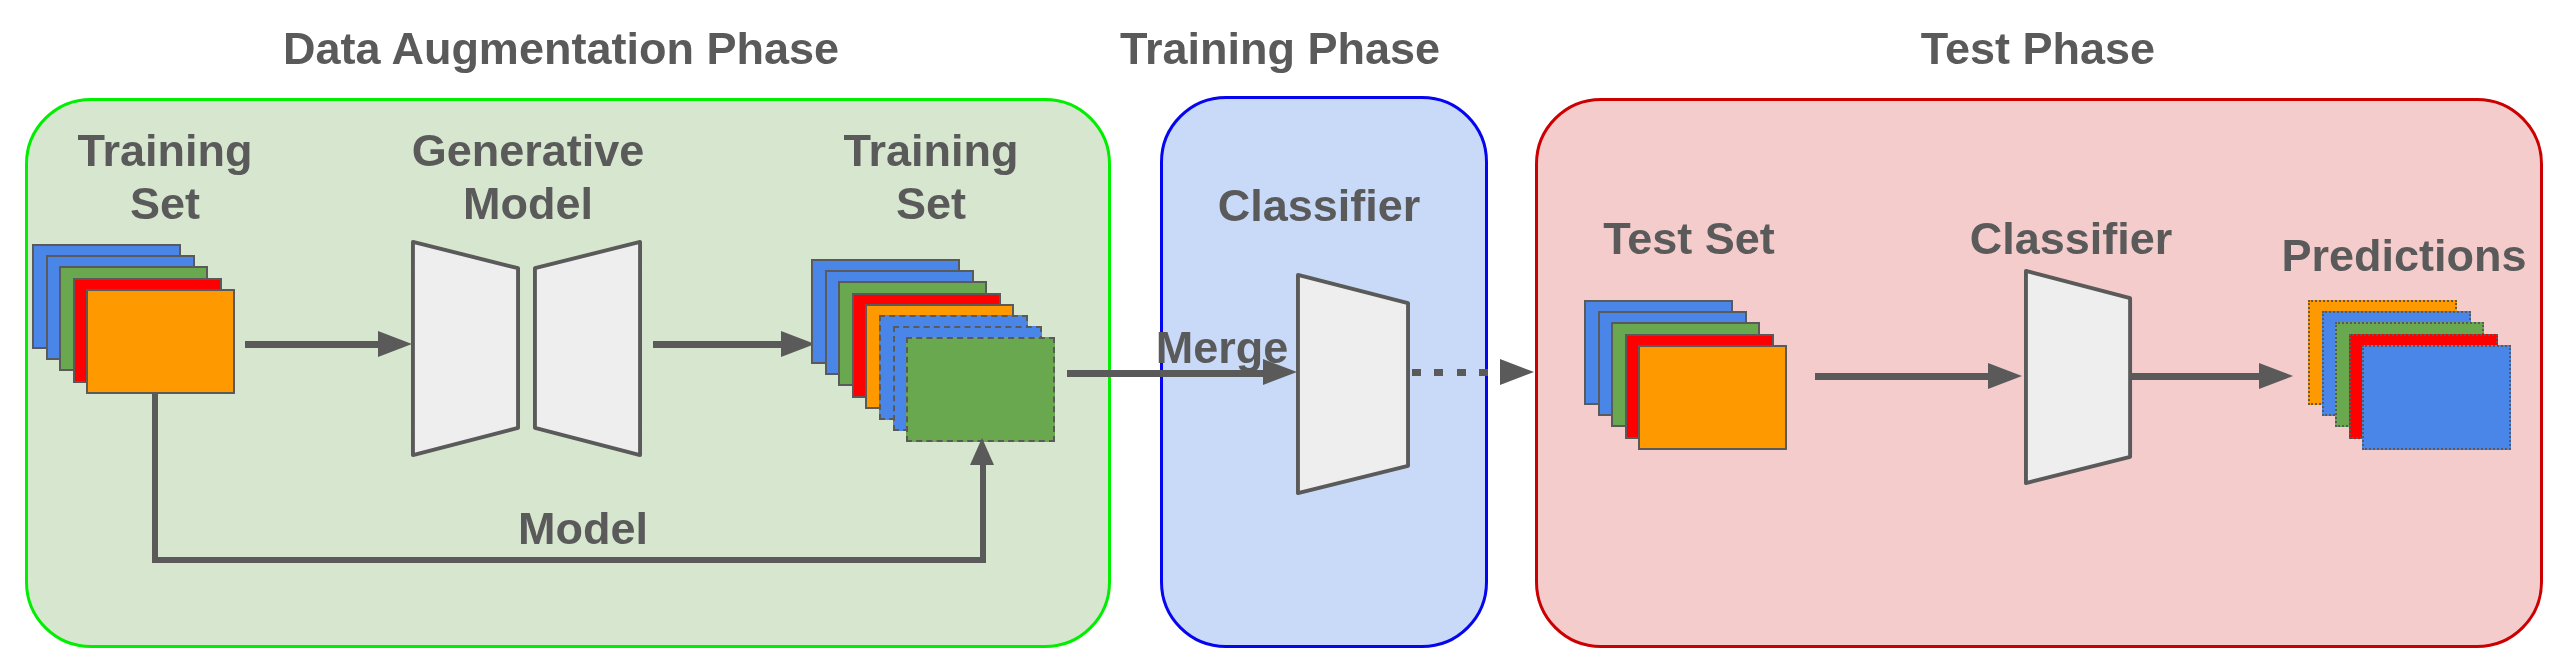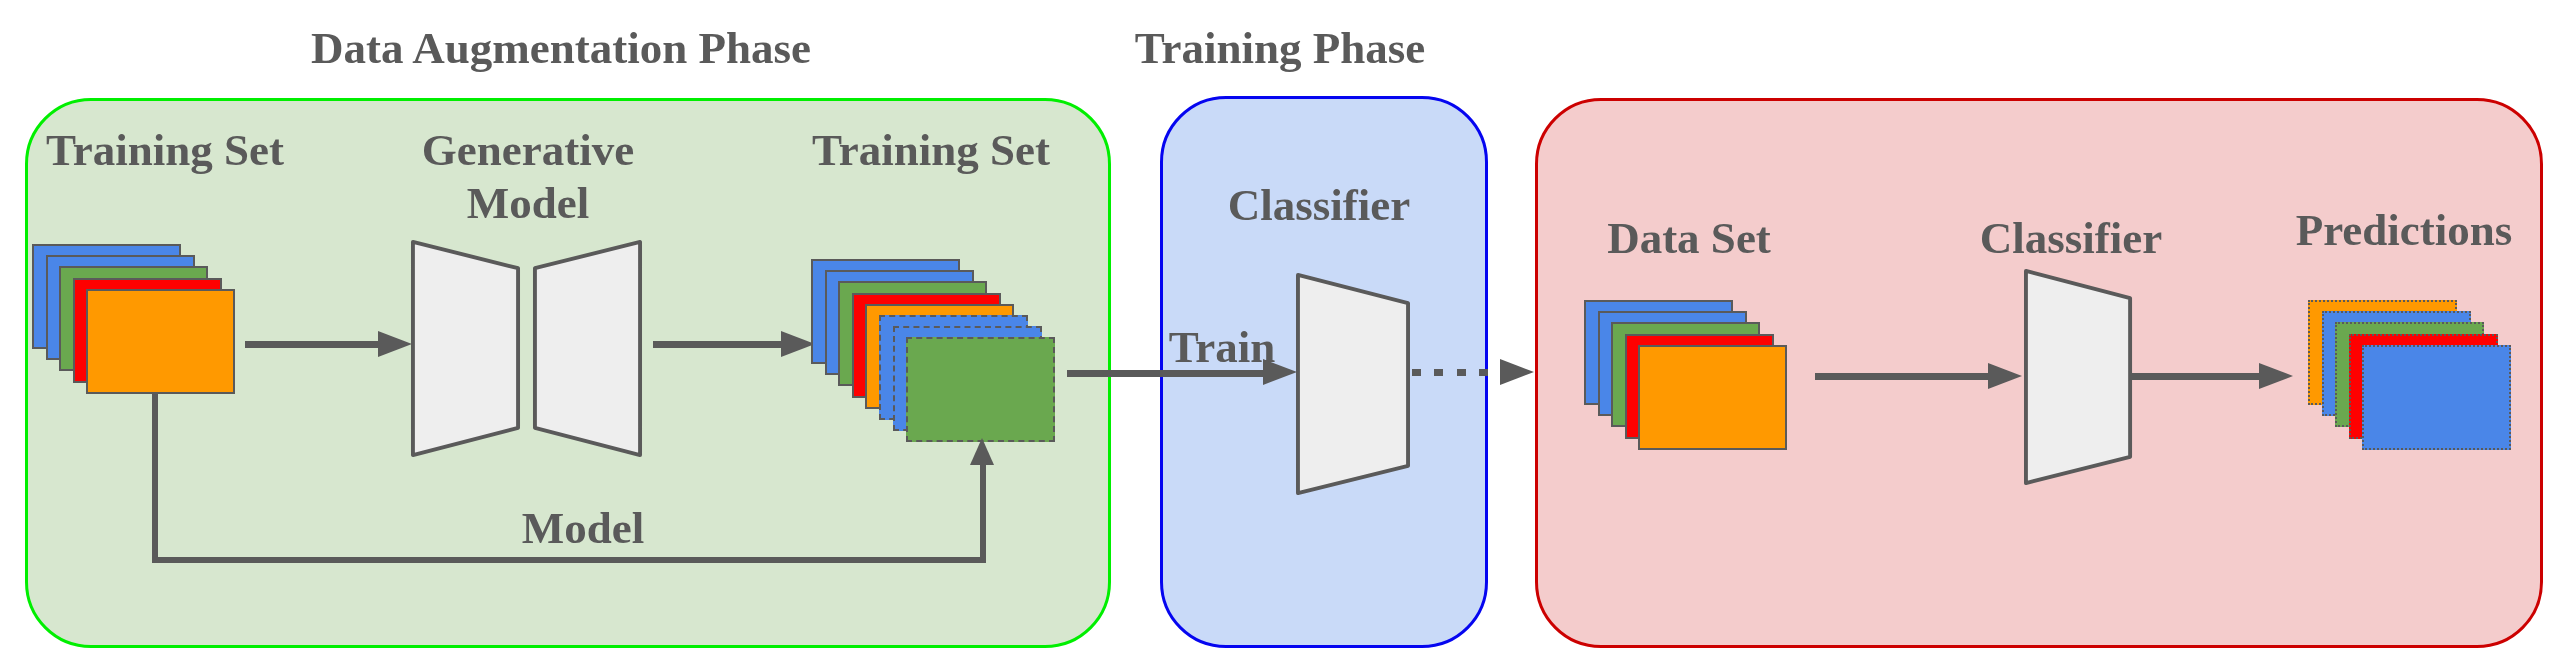--- a/index.html
+++ b/index.html
@@ -8,21 +8,21 @@
     --line:#5a5a5a;
     --phase-green-fill:#d7e7cf; --phase-green-border:#00ef00;
     --phase-blue-fill:#c9daf8;  --phase-blue-border:#0505f0;
     --phase-red-fill:#f4cccc;   --phase-red-border:#cc0000;
     --shape-fill:#eeeeee;
   }
   html,body{margin:0;padding:0;background:var(--bg);}
   .canvas{
     position:relative;width:2576px;height:672px;overflow:hidden;
     background:var(--bg);
-    font-family:Liberation Serif, serif;
+    font-family:Liberation Sans, sans-serif;
     font-weight:bold;color:var(--text);
   }
   .label{position:absolute;text-align:center;font-size:45px;line-height:53px;transform:translateX(-50%);white-space:pre-line;}
   .title{position:absolute;text-align:center;font-size:45px;line-height:51px;transform:translateX(-50%);white-space:nowrap;}
   .phase-box{position:absolute;border-radius:66px;box-sizing:border-box;}
   .box-green{left:25px;top:98px;width:1086px;height:550px;background:var(--phase-green-fill);border:3.9px solid var(--phase-green-border);}
   .box-blue{left:1160px;top:96px;width:328px;height:552px;background:var(--phase-blue-fill);border:3.9px solid var(--phase-blue-border);}
   .box-red{left:1535px;top:98px;width:1008px;height:550px;background:var(--phase-red-fill);border:3.9px solid var(--phase-red-border);}
   .stack{position:absolute;}
   .card{position:absolute;width:149px;height:105px;box-sizing:border-box;border:2.9px solid var(--line);}
@@ -33,20 +33,21 @@
   .head-up{position:absolute;width:0;height:0;border-left:12.6px solid transparent;border-right:12.6px solid transparent;border-bottom:27px solid var(--line);}
   .dotted-shaft{position:absolute;height:6.8px;background:repeating-linear-gradient(to right,var(--line) 0 8.8px,transparent 8.8px 22.4px);}
 </style>
 </head>
 <body>
 
 <div class="canvas">
 
   <div class="title" style="left:561px;top:23px;">Data Augmentation Phase</div>
   <div class="title" style="left:1280px;top:23px;">Training Phase</div>
+  <div class="title" style="left:2038px;top:23px;">Test Phase</div>
 
   <div class="phase-box box-green"></div>
   <div class="phase-box box-blue"></div>
   <div class="phase-box box-red"></div>
 
   <div class="label" style="left:165px;top:124px;width:253px;">Training Set</div>
   <div class="label" style="left:528px;top:124px;width:321px;">Generative Model</div>
   <div class="label" style="left:931px;top:124px;width:253px;">Training Set</div>
 
   <div class="stack" style="left:32px;top:244px;">
@@ -81,35 +82,35 @@
       <div class="card" style="left: 95px; top: 78px; background: rgb(106, 168, 79); border-style: dashed;"></div>
     </div>
 
   <div class="vseg" style="left:152px;top:393px;height:169px;"></div>
   <div class="shaft" style="left:152px;top:557px;width:834px;height:5.8px;"></div>
   <div class="vseg" style="left:980px;top:463px;height:97px;"></div>
   <div class="head-up" style="left:970px;top:438px;"></div>
   <div class="label" style="left:583px;top:502px;">Model</div>
 
   <div class="label" style="left:1319px;top:179px;">Classifier</div>
-  <div class="label" style="left:1222px;top:321px;">Train</div>
+  <div class="label" style="left:1222px;top:321px;">Merge</div>
 
   <div class="shaft" style="left:1067px;top:370px;width:199px;"></div>
   <div class="head-right" style="left:1263px;top:359px;"></div>
 
   <svg class="shape" style="left:1294px;top:271px;" width="118" height="226" viewBox="0 0 121 232">
     <polygon points="4,4 117,33 117,200 4,228" fill="var(--shape-fill)" stroke="var(--line)" stroke-width="4" stroke-linejoin="round"></polygon>
   </svg>
 
   <div class="dotted-shaft" style="left:1412px;top:369px;width:89px;"></div>
   <div class="head-right" style="left:1500px;top:359px;"></div>
 
-  <div class="label" style="left:1689px;top:212px;">Data Set</div>
+  <div class="label" style="left:1689px;top:212px;">Test Set</div>
   <div class="label" style="left:2071px;top:212px;">Classifier</div>
-  <div class="label" style="left:2404px;top:204px;">Predictions</div>
+  <div class="label" style="left:2404px;top:229px;">Predictions</div>
 
   <div class="stack" style="left:1584px;top:300px;">
       <div class="card" style="left: 0px; top: 0px; background: rgb(74, 134, 232); border-style: solid;"></div>
       <div class="card" style="left: 13.6px; top: 11.2px; background: rgb(74, 134, 232); border-style: solid;"></div>
       <div class="card" style="left: 27px; top: 22.4px; background: rgb(106, 168, 79); border-style: solid;"></div>
       <div class="card" style="left: 41px; top: 34px; background: rgb(254, 0, 0); border-style: solid;"></div>
       <div class="card" style="left: 54px; top: 45px; background: rgb(255, 153, 0); border-style: solid;"></div>
     </div>
 
   <div class="shaft" style="left:1815px;top:373px;width:175px;"></div>

